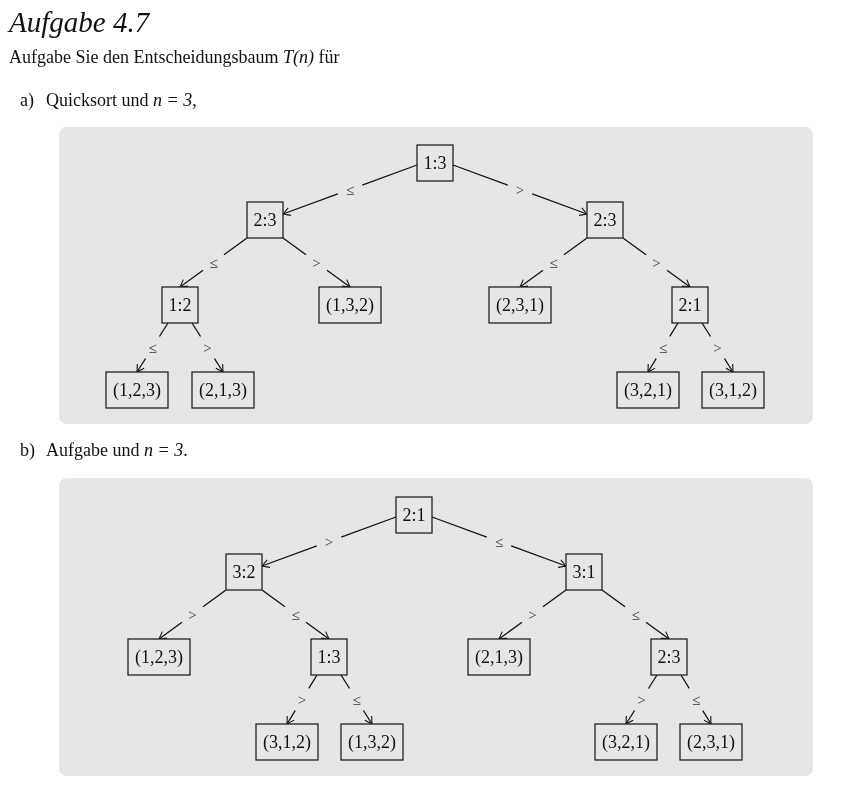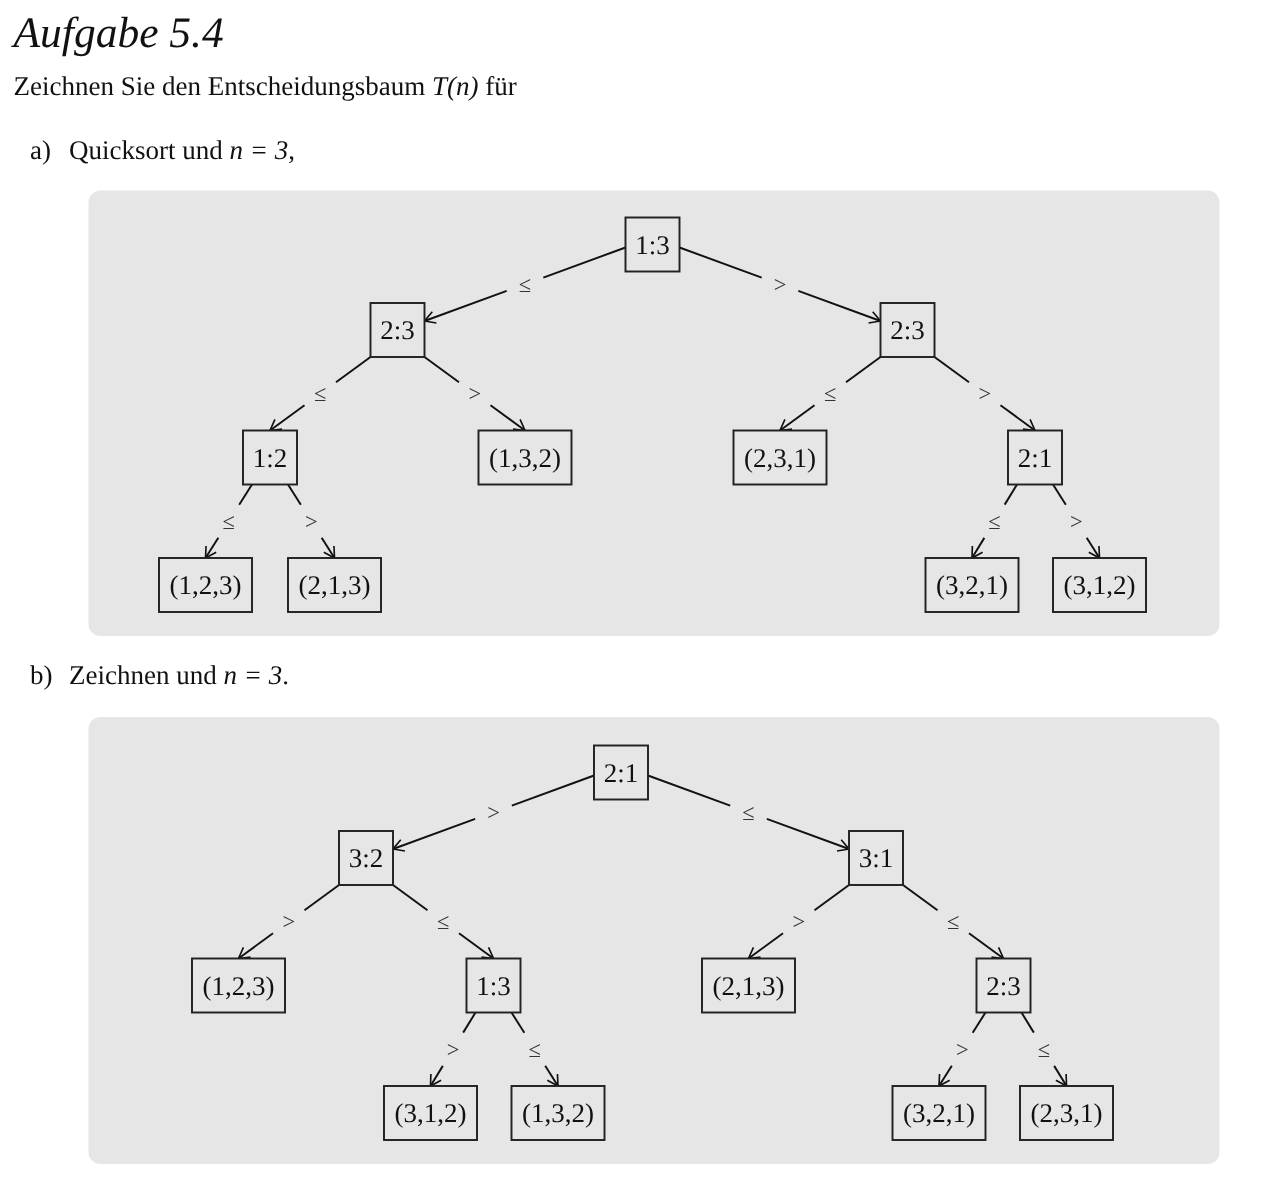--- a/index.html
+++ b/index.html
@@ -9,23 +9,23 @@
   .sub{position:absolute;left:20px;font-size:18px;}
   .sub .lbl{display:inline-block;width:26px;}
   .m{font-style:italic;text-align:center;}
   .panel{position:absolute;left:59px;width:754px;background:#e6e6e6;border-radius:8px;}
   .panel svg{position:absolute;left:0;top:0;}
   svg text{font-family:"Liberation Serif","DejaVu Serif",serif;}
 </style>
 </head>
 <body>
 
-<div class="title">Aufgabe 5.4</div>
-
-<div class="intro"><span>Zeichnen Sie den Entscheidungsbaum </span><span class="m">T(n)</span><span> für</span></div>
+<div class="title">Aufgabe 4.7</div>
+
+<div class="intro"><span>Aufgabe Sie den Entscheidungsbaum </span><span class="m">T(n)</span><span> für</span></div>
 
 <div class="sub" style="top:90px"><span class="lbl">a)</span><span>Quicksort und </span><span class="m">n = 3</span><span>,</span></div>
 
 <div class="panel" style="top:127px;height:297px">
   <svg class="tree" width="754" height="297">
       <g>
         <line x1="358" y1="38" x2="303.2093139791324" y2="58.035400112108306" stroke="#111" stroke-width="1.3"></line>
         <line x1="278.7906860208676" y1="66.9645998878917" x2="224" y2="87" stroke="#111" stroke-width="1.3"></line>
         <polyline points="229.20052294633535,80.83927268217143 224,87 231.9479690311918,88.35269666932983" fill="none" stroke="#111" stroke-width="1.1"></polyline>
         <text x="291" y="67.5" text-anchor="middle" font-size="15" fill="#333">≤</text>
@@ -124,21 +124,21 @@
         <rect x="558" y="245" width="62" height="36" fill="#e6e6e6" stroke="#222" stroke-width="1.3"></rect>
         <text x="589" y="269" text-anchor="middle" font-size="18" fill="#111">(3,2,1)</text>
       </g>
       <g>
         <rect x="643" y="245" width="62" height="36" fill="#e6e6e6" stroke="#222" stroke-width="1.3"></rect>
         <text x="674" y="269" text-anchor="middle" font-size="18" fill="#111">(3,1,2)</text>
       </g>
     </svg>
 </div>
 
-<div class="sub" style="top:440px"><span class="lbl">b)</span><span>Zeichnen und </span><span class="m">n = 3</span><span>.</span></div>
+<div class="sub" style="top:440px"><span class="lbl">b)</span><span>Aufgabe und </span><span class="m">n = 3</span><span>.</span></div>
 
 <div class="panel" style="top:478px;height:298px">
   <svg class="tree" width="754" height="298">
       <g>
         <line x1="337" y1="39" x2="282.2093139791324" y2="59.035400112108306" stroke="#111" stroke-width="1.3"></line>
         <line x1="257.7906860208676" y1="67.9645998878917" x2="203" y2="88" stroke="#111" stroke-width="1.3"></line>
         <polyline points="208.20052294633535,81.83927268217143 203,88 210.9479690311918,89.35269666932983" fill="none" stroke="#111" stroke-width="1.1"></polyline>
         <text x="270" y="68.5" text-anchor="middle" font-size="15" fill="#333">&gt;</text>
       </g>
       <g>

